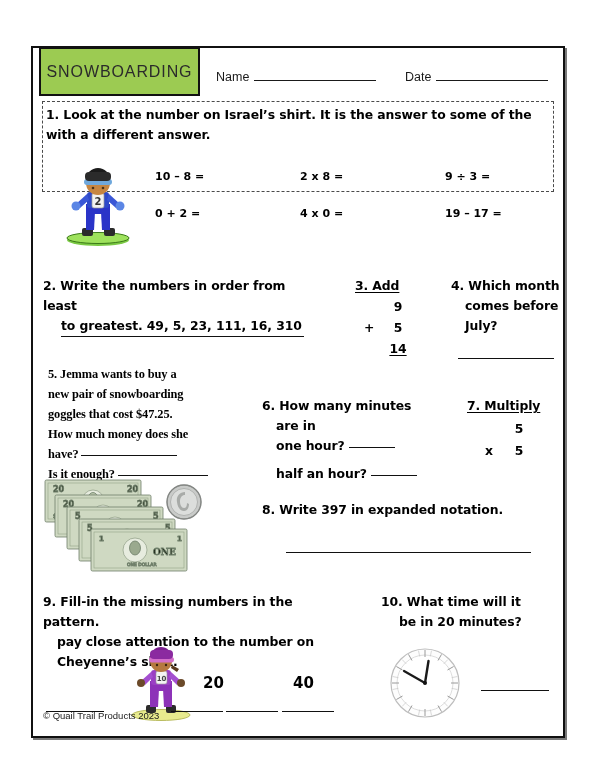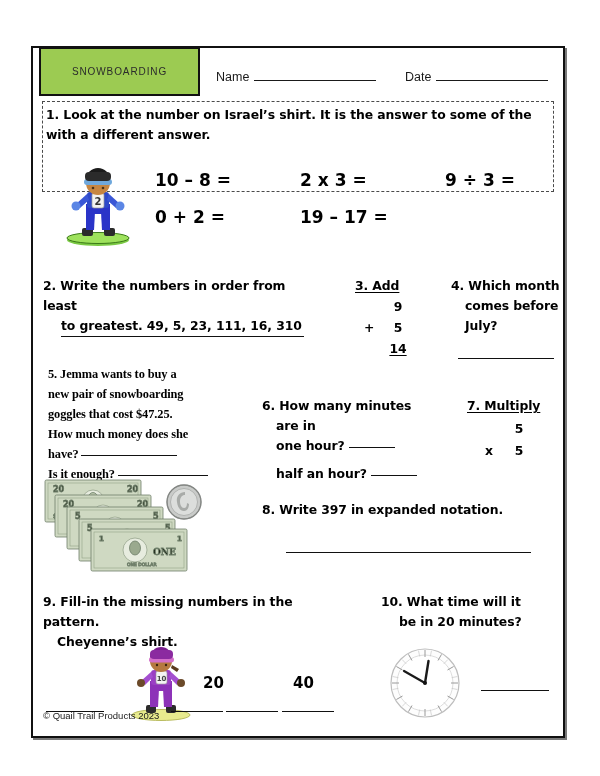--- a/index.html
+++ b/index.html
@@ -44,21 +44,21 @@
     height: 49px;
     background: #9ccb52;
     border: 2px solid #111111;
     box-sizing: border-box;
     display: flex;
     align-items: center;
     justify-content: center;
   }
   #title-text {
     font-family: "Liberation Sans", sans-serif;
-    font-size: 10px;
+    font-size: 16px;
     letter-spacing: 0.9px;
     color: #2b2b2b;
   }
   .name-date {
     position: absolute;
     top: 22px;
     font-family: "Liberation Sans", sans-serif;
     font-size: 12.5px;
     color: #1a1a1a;
     display: flex;
@@ -107,21 +107,21 @@
     left: 122px;
     top: 122px;
     width: 400px;
   }
   .eq-row {
     display: flex;
     height: 37px;
   }
   .eq {
     font-family: "DejaVu Sans", sans-serif;
-    font-size: 17px;
+    font-size: 11px;
     font-weight: 700;
     color: #000;
     width: 145px;
   }
   .eq:nth-child(3) { width: auto; }
 
   
   #sb1 {
     position: absolute;
     left: 29px;
@@ -316,25 +316,26 @@
     <path d="M24 14 A12 12 0 0 1 48 14 L48 18 L24 18 Z" fill="#1b1b1b"></path>
     <rect x="22" y="13" width="28" height="6" rx="3" fill="#6fa8dc"></rect>
     <rect x="23" y="6" width="26" height="9" rx="4" fill="#2b2b2b"></rect>
     <circle cx="31" cy="22" r="1.3" fill="#4a3118"></circle>
     <circle cx="41" cy="22" r="1.3" fill="#4a3118"></circle>
   </svg>
 
   <div id="q1-eq">
     <div class="eq-row">
       <span class="eq">10 – 8 =</span>
-      <span class="eq">2 x 3 =</span>
+      <span class="eq">2 x 8 =</span>
       <span class="eq">9 ÷ 3 =</span>
     </div>
     <div class="eq-row">
       <span class="eq">0 + 2 =</span>
+      <span class="eq">4 x 0 =</span>
       <span class="eq">19 – 17 =</span>
     </div>
   </div>
 
   <div id="q2" class="q">
     <div>2. Write the numbers in order from least</div>
     <div style="padding-left:18px">to greatest.   49, 5, 23, 111, 16, 310</div>
   </div>
   <div id="q2-rule"></div>
 
@@ -458,20 +459,21 @@
       <span class="stack-op">x</span>
       <span class="stack-val">5</span>
     </div>
   </div>
 
   <div id="q8" class="q">8. Write 397 in expanded notation.</div>
   <div id="q8-rule"></div>
 
   <div id="q9" class="q">
     <div>9. Fill-in the missing numbers in the pattern.</div>
+    <div style="padding-left:14px">pay close attention to the number on</div>
     <div style="padding-left:14px">Cheyenne’s shirt.</div>
   </div>
 
   <svg id="sb2" viewBox="0 0 66 78">
     <ellipse cx="33" cy="70" rx="29" ry="5.5" fill="#e8eb8e" stroke="#b3b653" stroke-width="0.9"></ellipse>
     <rect x="18" y="60" width="10" height="8" rx="2" fill="#2b2b2b"></rect>
     <rect x="38" y="60" width="10" height="8" rx="2" fill="#2b2b2b"></rect>
     <path d="M22 40 L22 62 L30 62 L31 44 Z" fill="#8d32b8"></path>
     <path d="M44 40 L44 62 L36 62 L35 44 Z" fill="#8d32b8"></path>
     <rect x="22" y="36" width="22" height="10" fill="#8d32b8"></rect>

